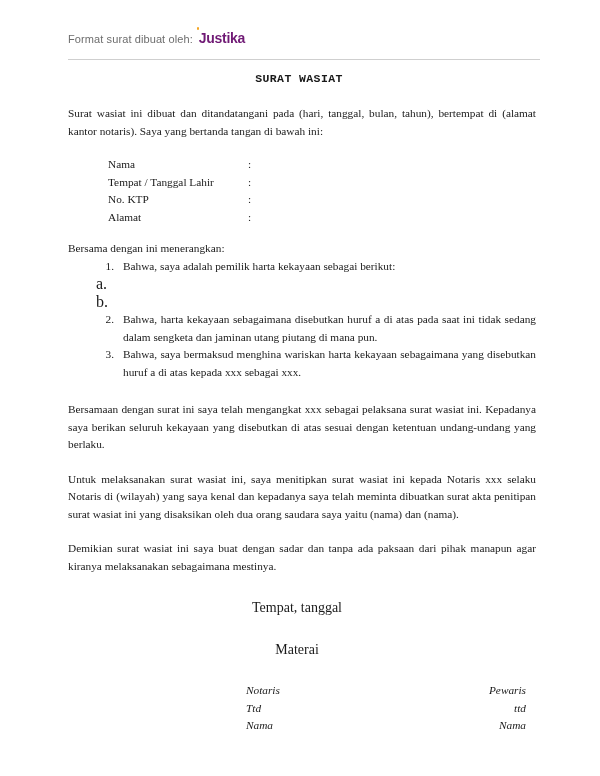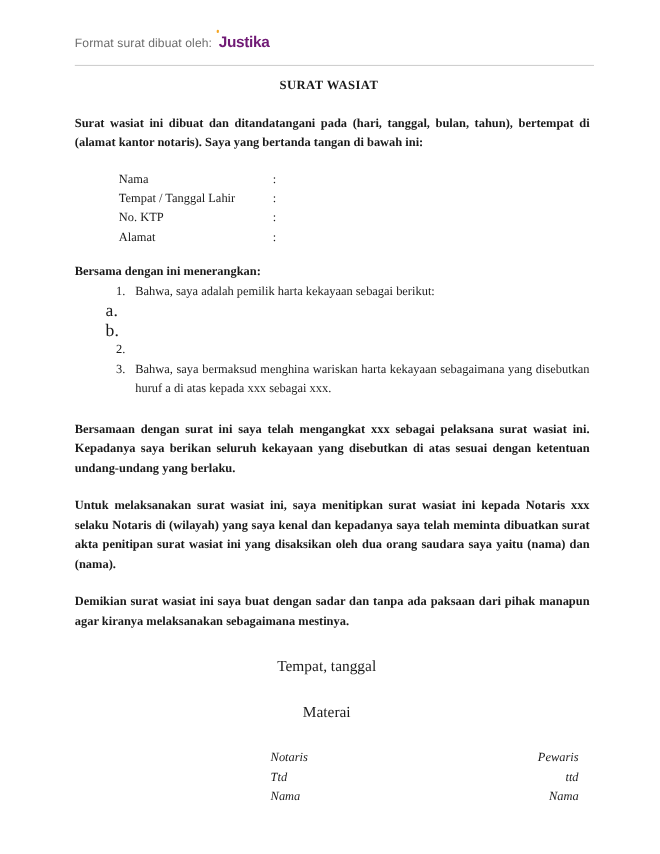--- a/index.html
+++ b/index.html
@@ -62,30 +62,30 @@
 
   
   .doc-title {
     text-align: center;
     font-size: 11.5px;
     font-weight: bold;
     letter-spacing: 0.4px;
     margin-top: 12px;
     margin-bottom: 0;
     padding-right: 10px;
+    font-family: Liberation Mono, monospace;
   }
 
   
   .para {
     font-size: 11.3px;
     line-height: 17.5px;
     text-align: justify;
     margin: 0;
     padding-right: 4px;
-    font-weight: bold;
   }
   .para.spaced-top-lg { margin-top: 20px; }
   .para.spaced-top-md { margin-top: 17px; }
   .para.spaced-top-sm { margin-top: 14px; }
 
   
   .fields-block {
     margin-top: 16px;
     padding-left: 40px;
   }
@@ -234,20 +234,21 @@
       <span class="marker-alpha">a.</span>
     </li>
     <li>
       <span class="marker-alpha">b.</span>
     </li>
   </ol>
 
   <ol class="num-list">
     <li>
       <span class="marker-num">2.</span>
+      <span class="li-body">Bahwa, harta kekayaan sebagaimana disebutkan huruf a di atas pada saat ini tidak sedang dalam sengketa dan jaminan utang piutang di mana pun.</span>
     </li>
     <li>
       <span class="marker-num">3.</span>
       <span class="li-body">Bahwa, saya bermaksud menghina wariskan harta kekayaan sebagaimana yang disebutkan huruf a di atas kepada xxx sebagai xxx.</span>
     </li>
   </ol>
 
   <p class="para spaced-top-lg">Bersamaan dengan surat ini saya telah mengangkat xxx sebagai pelaksana surat wasiat ini. Kepadanya saya berikan seluruh kekayaan yang disebutkan di atas sesuai dengan ketentuan undang-undang yang berlaku.</p>
 
   <p class="para spaced-top-md">Untuk melaksanakan surat wasiat ini, saya menitipkan surat wasiat ini kepada Notaris xxx selaku Notaris di (wilayah) yang saya kenal dan kepadanya saya telah meminta dibuatkan surat akta penitipan surat wasiat ini yang disaksikan oleh dua orang saudara saya yaitu (nama) dan (nama).</p>

